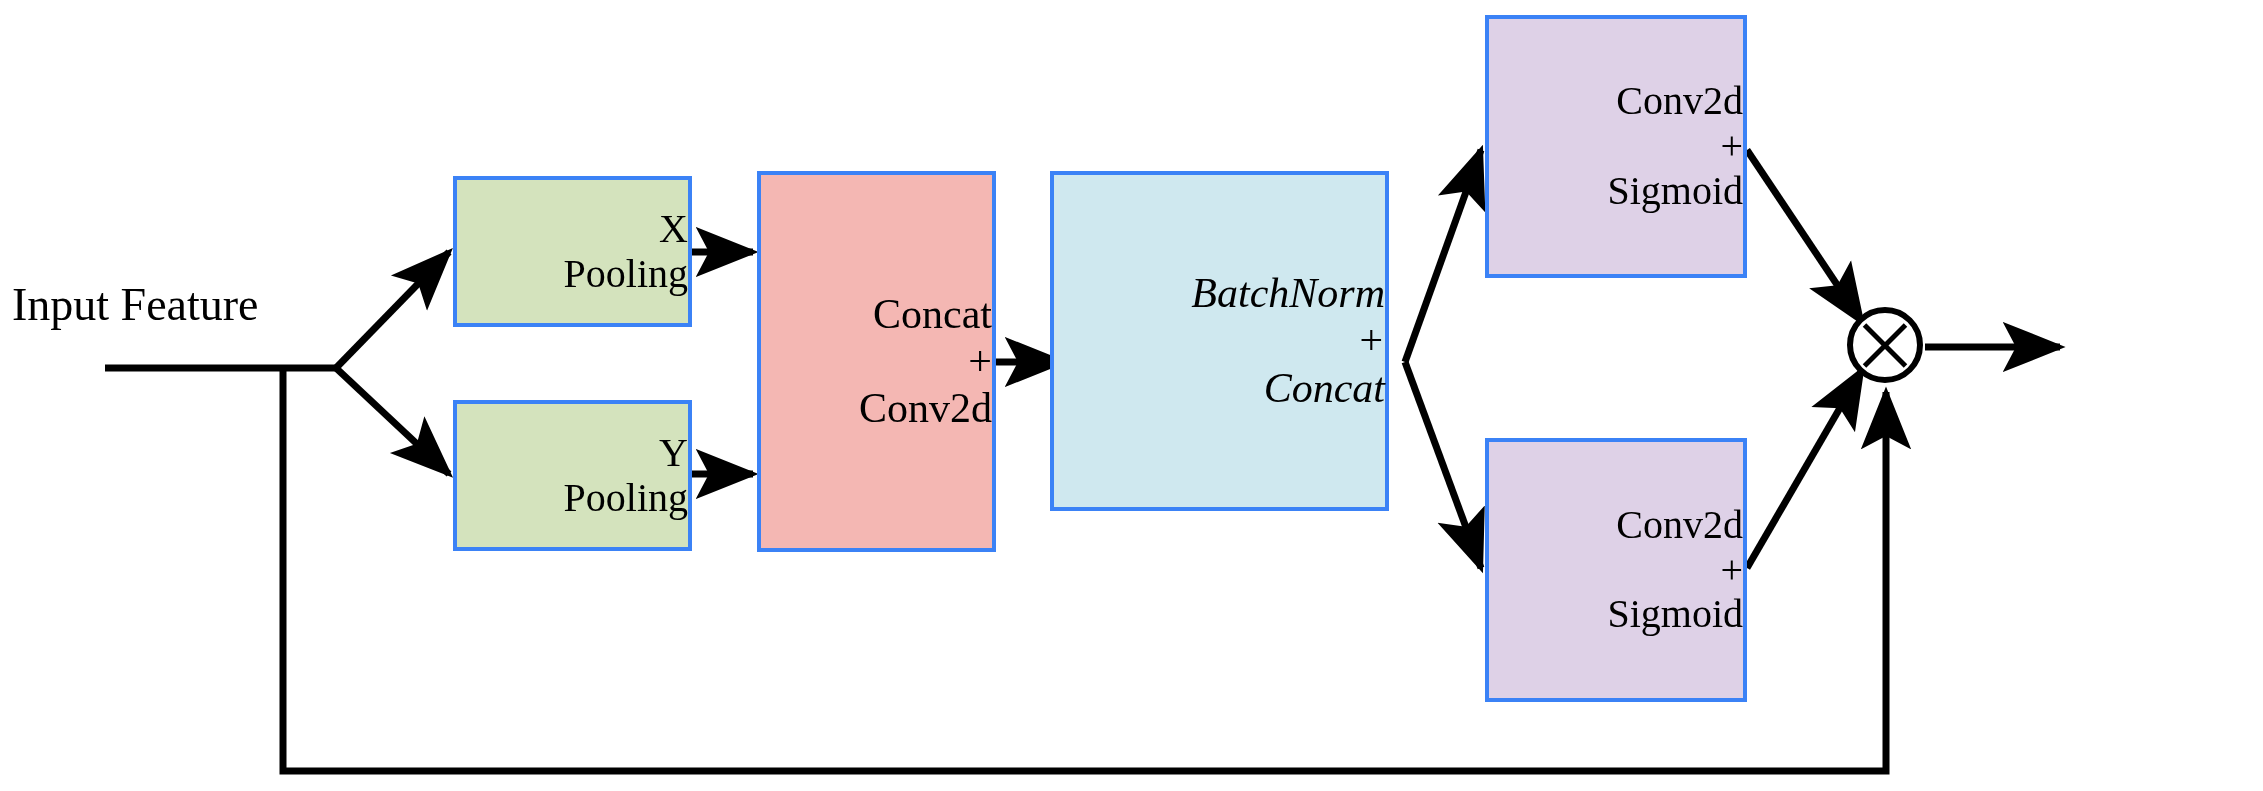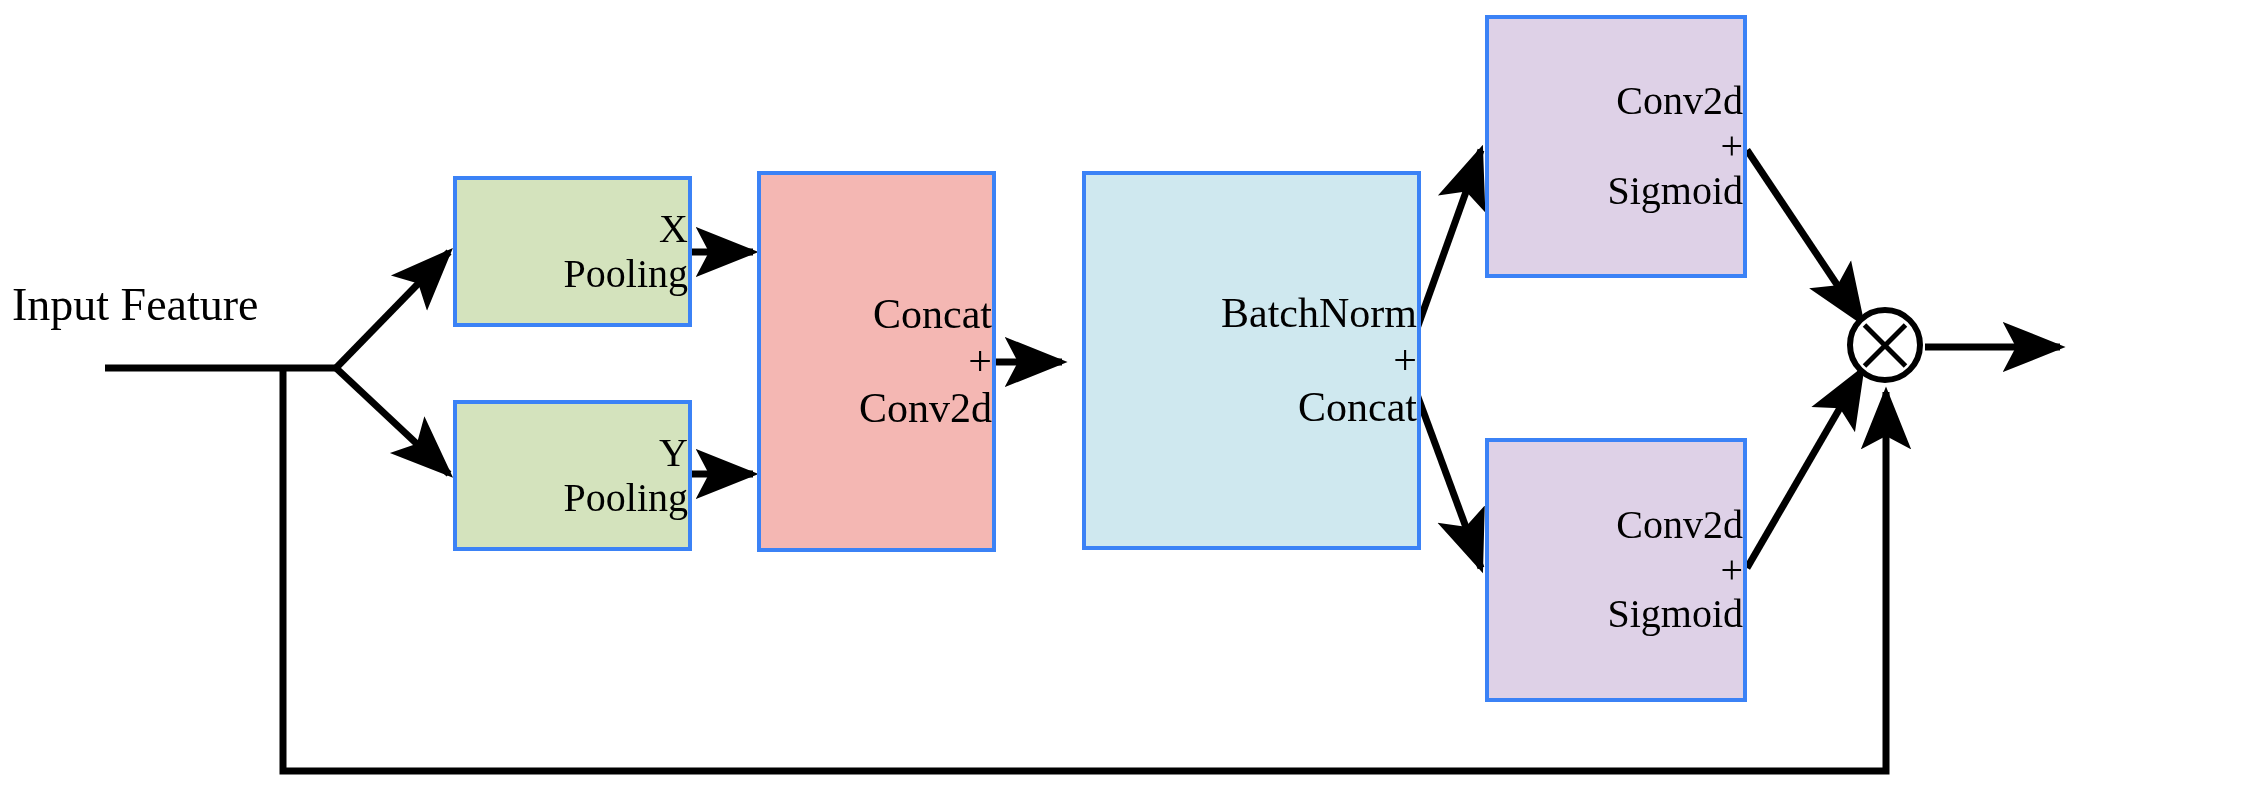--- a/index.html
+++ b/index.html
@@ -134,21 +134,21 @@
     <span class="line">Y</span>
     <span class="line">Pooling</span>
   </div>
 
   <div class="node node-concat" style="left:757px; top:171px; width:239px; height:381px;">
     <span class="line">Concat</span>
     <span class="line">+</span>
     <span class="line">Conv2d</span>
   </div>
 
-  <div class="node node-batchnorm" style="left:1082px; top:171px; width:339px; height:379px;">
+  <div class="node node-batchnorm" style="left:1050px; top:171px; width:339px; height:340px;font-style:italic;">
     <span class="line">BatchNorm</span>
     <span class="line">+</span>
     <span class="line">Concat</span>
   </div>
 
   <div class="node node-conv-top" style="left:1485px; top:15px; width:262px; height:263px;">
     <span class="line">Conv2d</span>
     <span class="line">+</span>
     <span class="line">Sigmoid</span>
   </div>

